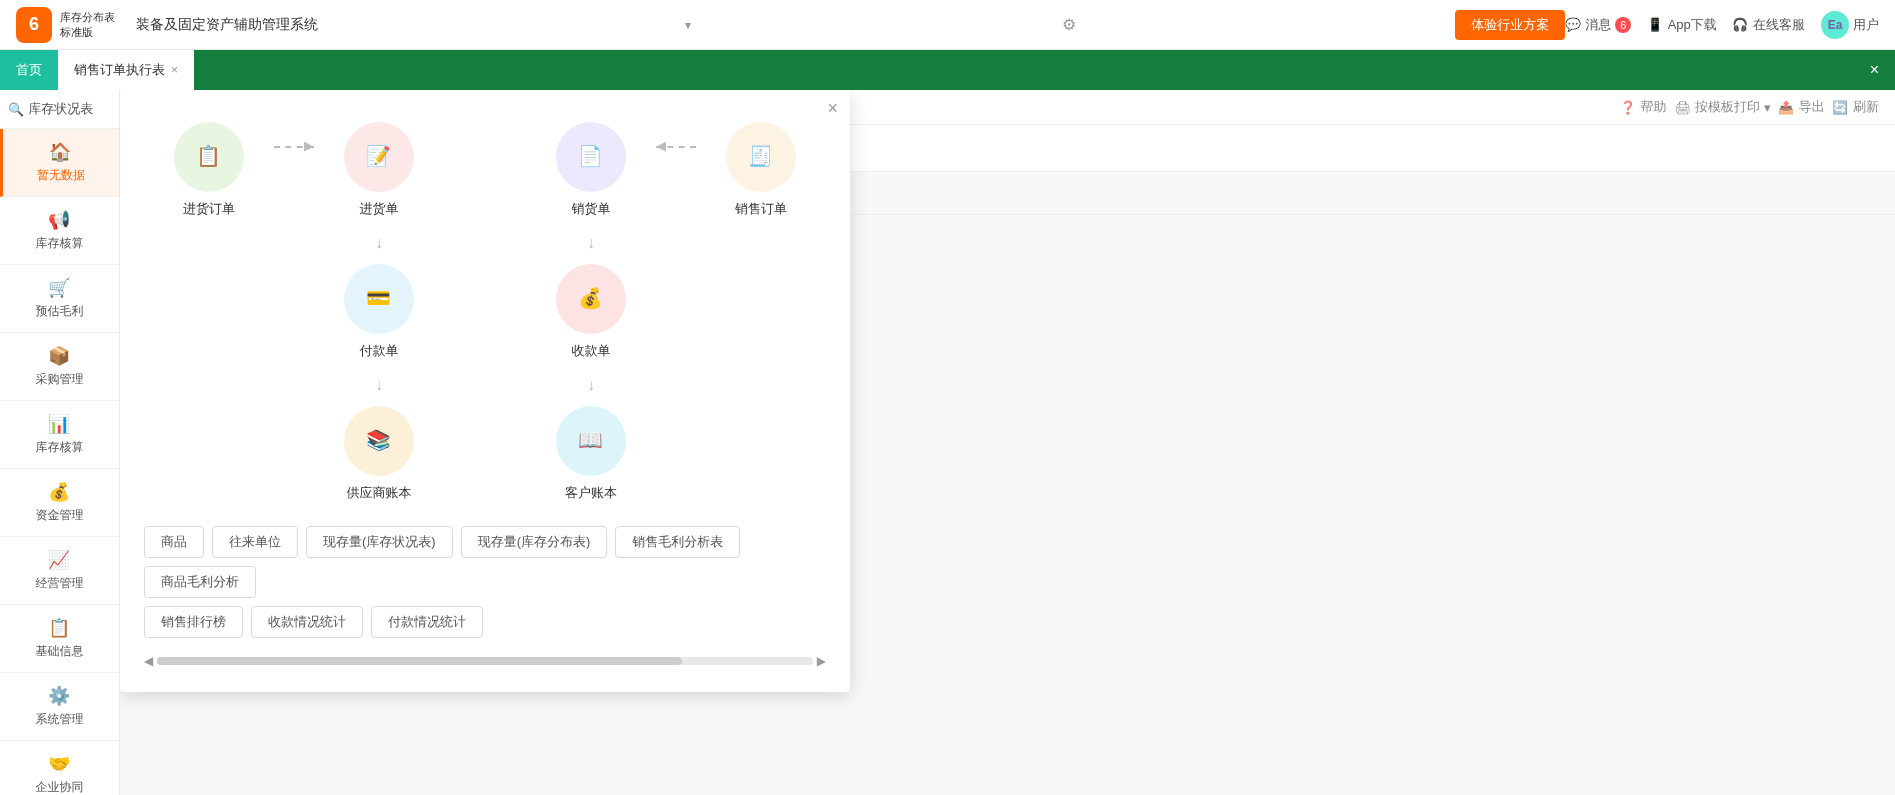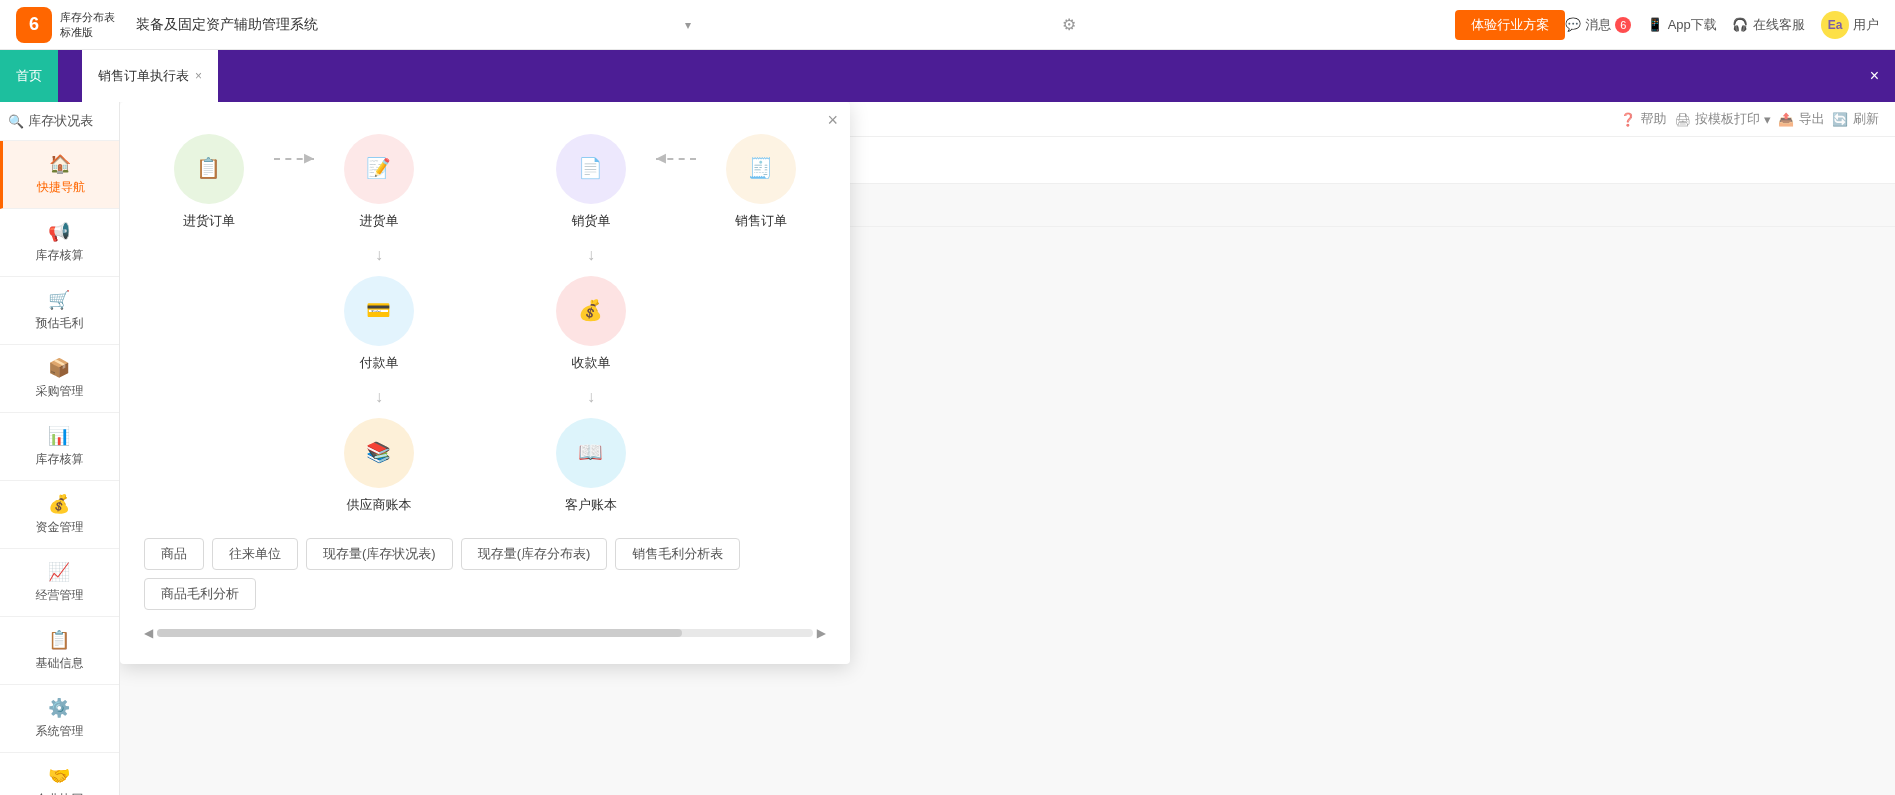--- a/index.html
+++ b/index.html
@@ -58,26 +58,25 @@
       display: flex; align-items: center; gap: 4px; color: #555; cursor: pointer; font-size: 13px;
     }
     .badge {
       background: #ff4d4f; color: white; border-radius: 10px;
       padding: 0 5px; font-size: 11px; min-width: 16px; height: 16px;
       display: inline-flex; align-items: center; justify-content: center;
     }
 
     
     .tab-bar {
-      height: 52px;
-      background: #4c1d95;
+      height: 40px;
+      background: #15803d;
       display: flex;
       align-items: center;
       padding: 0 0;
-      gap: 24px;
     }
     .tab-item {
       height: 100%;
       display: flex; align-items: center;
       padding: 0 16px;
       cursor: pointer;
       color: rgba(255,255,255,0.85);
       font-size: 13px;
       position: relative;
     }
@@ -262,21 +261,21 @@
       flex: 1; height: 8px; background: #e8e8e8; border-radius: 4px;
       position: relative;
     }
     .scroll-thumb {
       width: 80%; height: 100%; background: #ccc; border-radius: 4px;
     }
     .scroll-btn { color: #999; cursor: pointer; font-size: 12px; }
 
     
     .user-initial {
-      width: 28px; height: 28px; background: #fde047;
+      width: 28px; height: 28px; background: #5eead4;
       border-radius: 50%; display: flex; align-items: center; justify-content: center;
       font-size: 12px; color: #7b5ea7; font-weight: bold;
     }
 
     .col-spacer { flex: 1; }
   </style>
 </head>
 <body>
 
 <div class="top-header">
@@ -327,21 +326,21 @@
 
 <div class="main-layout">
 
   <div class="sidebar">
     <div class="sidebar-search">
       <span>🔍</span>
       <span>库存状况表</span>
     </div>
     <div class="sidebar-item active">
       <span class="icon">🏠</span>
-      <span>快捷导航</span>
+      <span>暂无数据</span>
     </div>
     <div class="sidebar-item">
       <span class="icon">📢</span>
       <span>库存核算</span>
     </div>
     <div class="sidebar-item">
       <span class="icon">🛒</span>
       <span>预估毛利</span>
     </div>
     <div class="sidebar-item">
@@ -571,20 +570,25 @@
 
         <div class="common-functions">
           <div class="func-buttons">
             <button class="func-btn">商品</button>
             <button class="func-btn">往来单位</button>
             <button class="func-btn">现存量(库存状况表)</button>
             <button class="func-btn">现存量(库存分布表)</button>
             <button class="func-btn">销售毛利分析表</button>
             <button class="func-btn">商品毛利分析</button>
           </div>
+          <div class="func-buttons" style="margin-top:8px;">
+            <button class="func-btn">销售排行榜</button>
+            <button class="func-btn">收款情况统计</button>
+            <button class="func-btn">付款情况统计</button>
+          </div>
         </div>
 
         <div class="modal-scrollbar">
           <span class="scroll-btn">◀</span>
           <div class="scroll-track">
             <div class="scroll-thumb"></div>
           </div>
           <span class="scroll-btn">▶</span>
         </div>
       </div>

